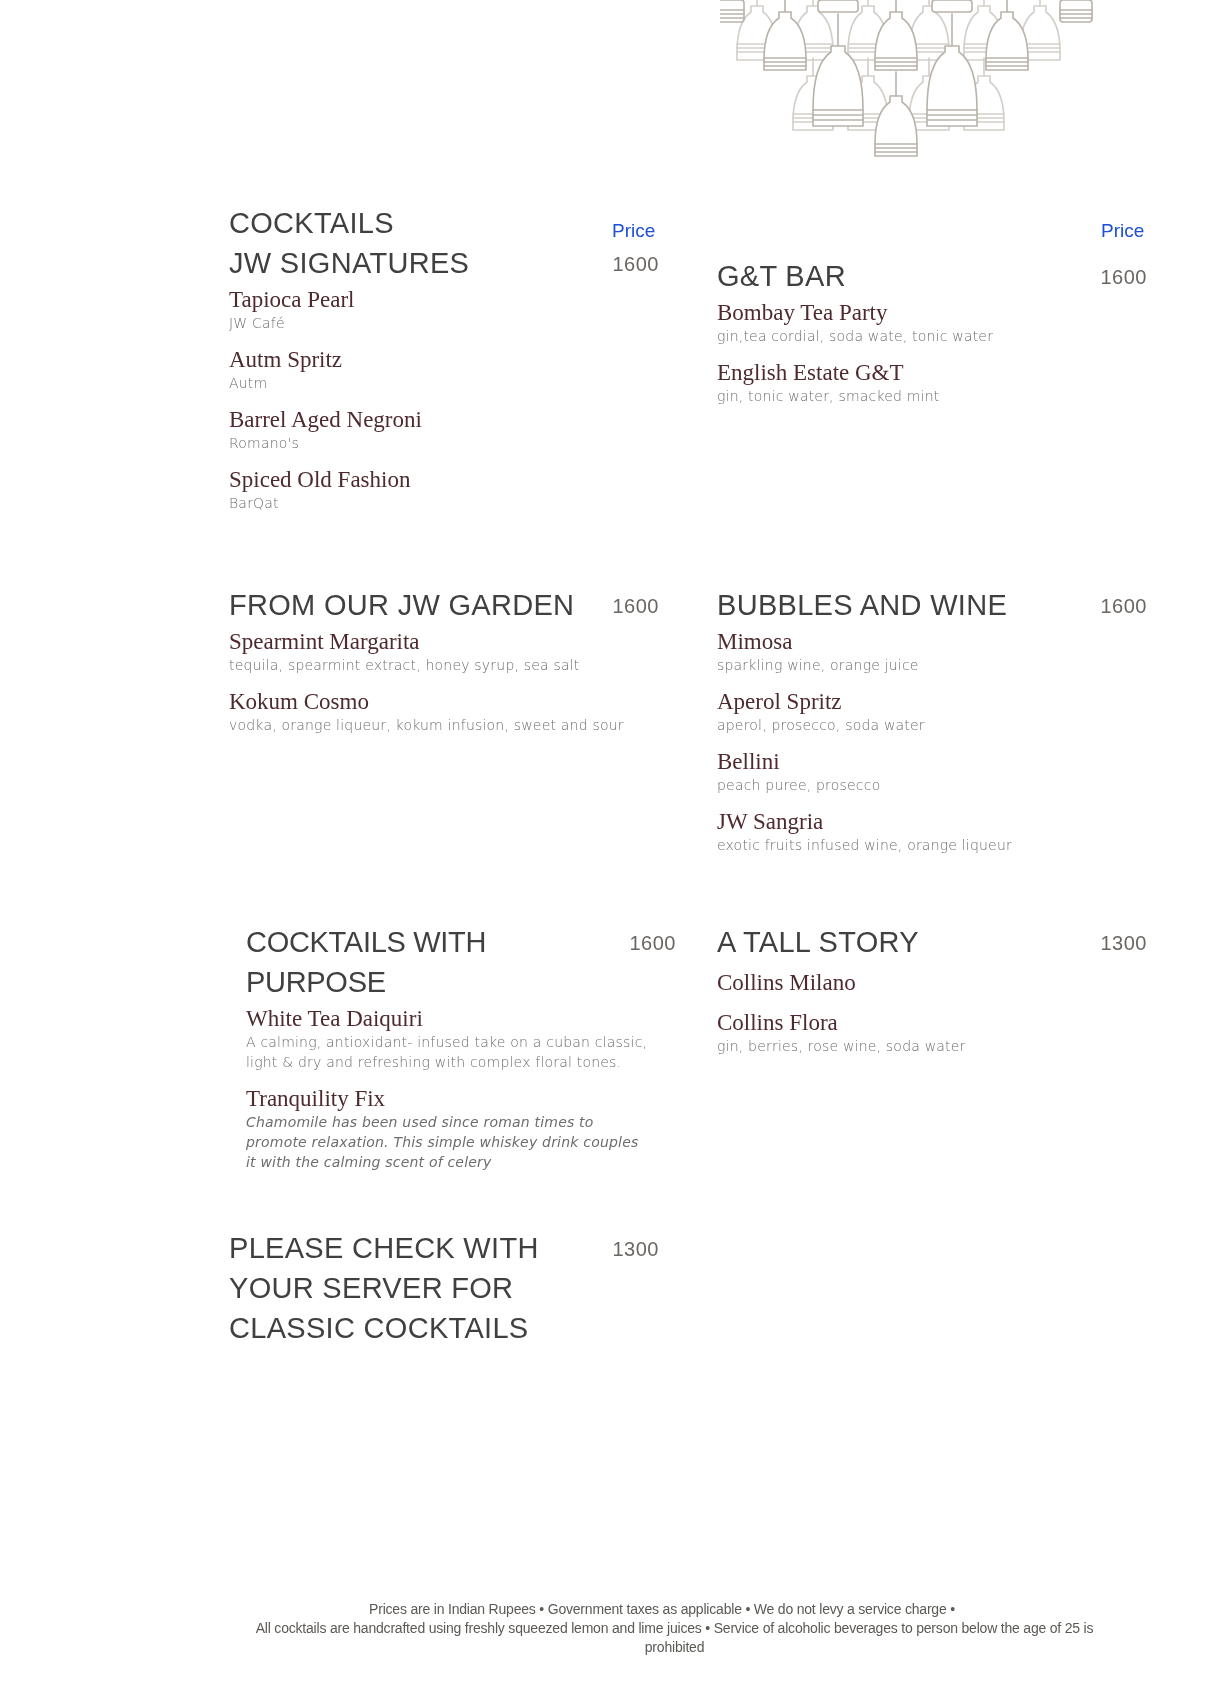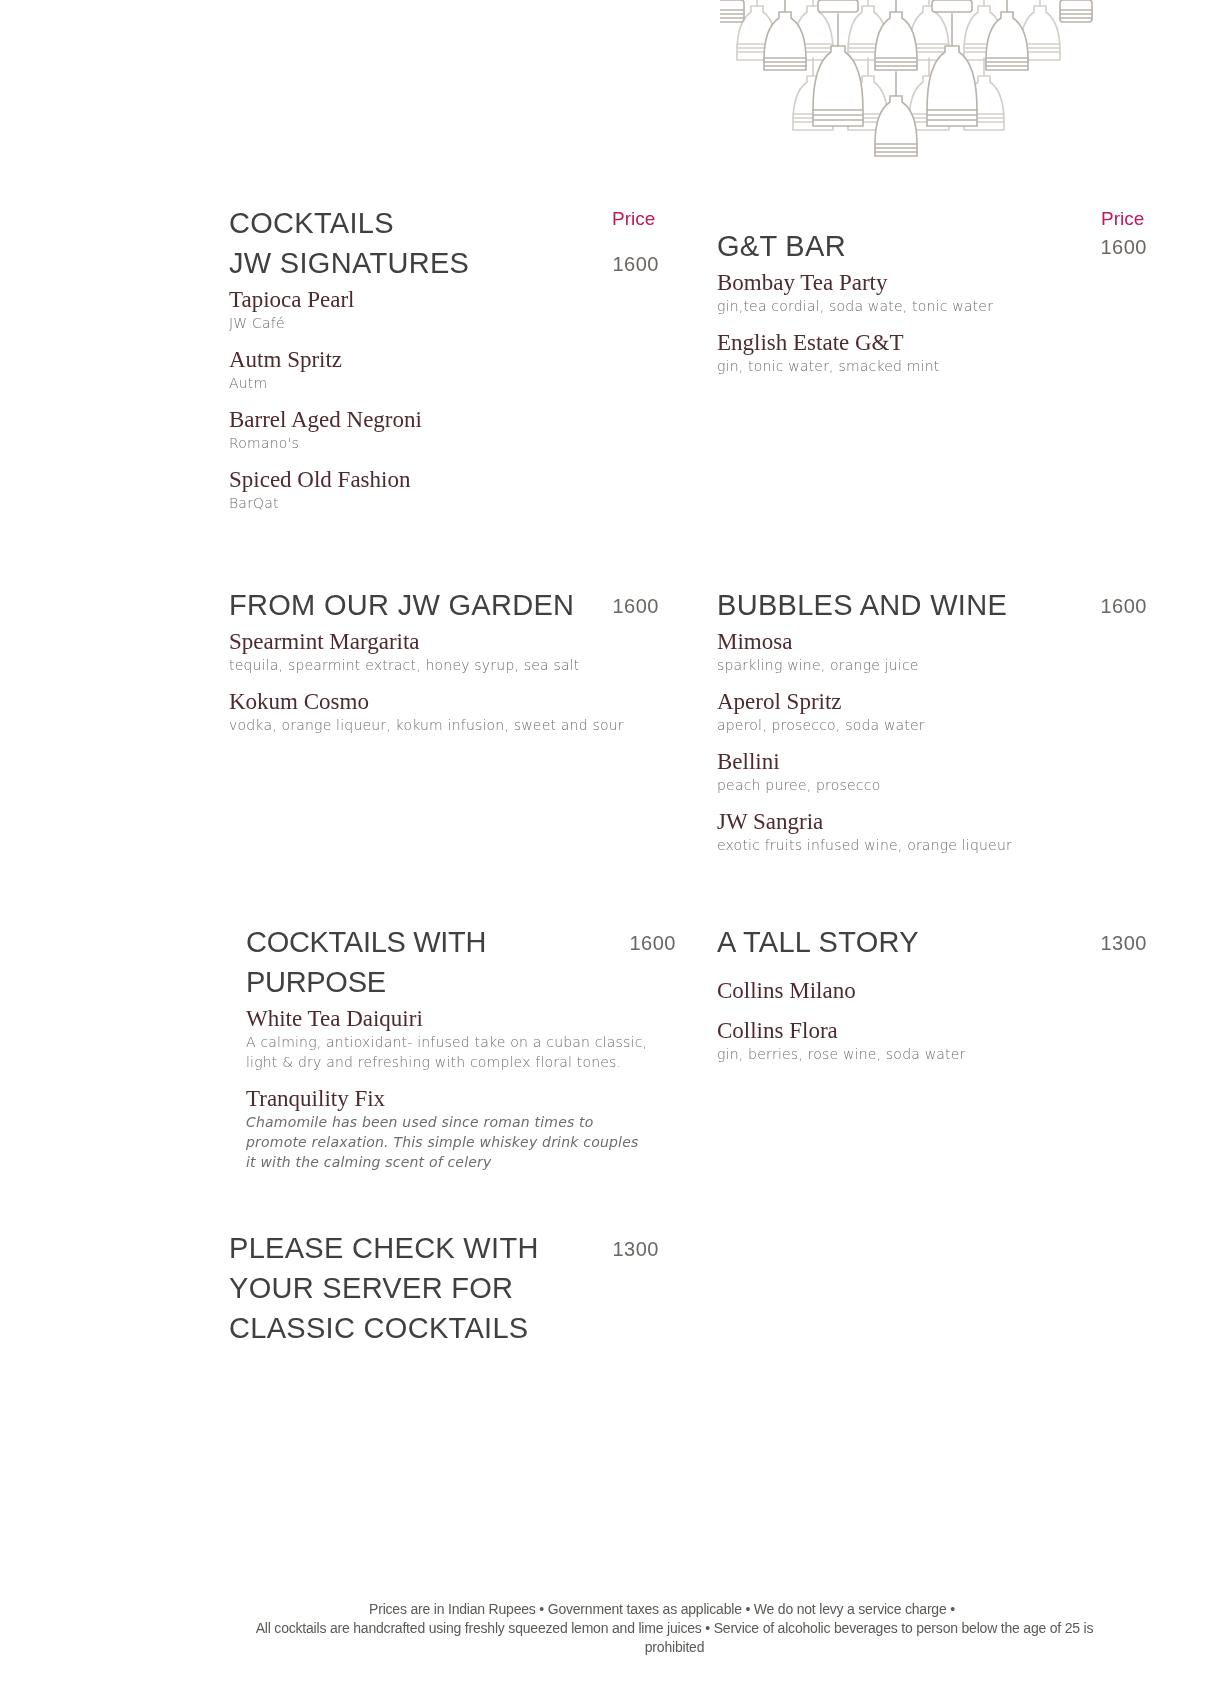--- a/index.html
+++ b/index.html
@@ -18,22 +18,22 @@
     position: absolute;
     left: 720px;
     top: 0;
     width: 380px;
     height: 165px;
   }
   .price-label {
     position: absolute;
     font-family: "Liberation Sans", sans-serif;
     font-size: 19px;
-    color: #be185d;
-    top: 208px;
+    color: #1d4ed8;
+    top: 220px;
   }
   .section {
     position: absolute;
     width: 430px;
   }
   .section-head {
     position: relative;
     display: flex;
     justify-content: space-between;
     align-items: flex-start;
@@ -169,21 +169,21 @@
       <div class="item-name">Barrel Aged Negroni</div>
       <div class="item-desc">Romano's</div>
     </div>
     <div class="item">
       <div class="item-name">Spiced Old Fashion</div>
       <div class="item-desc">BarQat</div>
     </div>
   </div>
 </section>
 
-<section class="section" style="left:717px; top:226px;">
+<section class="section" style="left:717px; top:256px;">
   <div class="section-head">
     <h2 class="section-title">G&amp;T BAR</h2>
     <div class="section-price">1600</div>
   </div>
   <div class="items" style="margin-top:4px;">
     <div class="item">
       <div class="item-name">Bombay Tea Party</div>
       <div class="item-desc">gin,tea cordial, soda wate, tonic water</div>
     </div>
     <div class="item">
@@ -250,21 +250,21 @@
       <div class="item-desc" style="width:400px;font-style:italic;">Chamomile has been used since roman times to promote relaxation. This simple whiskey drink couples it with the calming scent of celery</div>
     </div>
   </div>
 </section>
 
 <section class="section" style="left:717px; top:922px;">
   <div class="section-head">
     <h2 class="section-title">A TALL STORY</h2>
     <div class="section-price">1300</div>
   </div>
-  <div class="items" style="margin-top:16px;">
+  <div class="items" style="margin-top:8px;">
     <div class="item">
       <div class="item-name">Collins Milano</div>
     </div>
     <div class="item">
       <div class="item-name">Collins Flora</div>
       <div class="item-desc">gin, berries, rose wine, soda water</div>
     </div>
   </div>
 </section>
 

